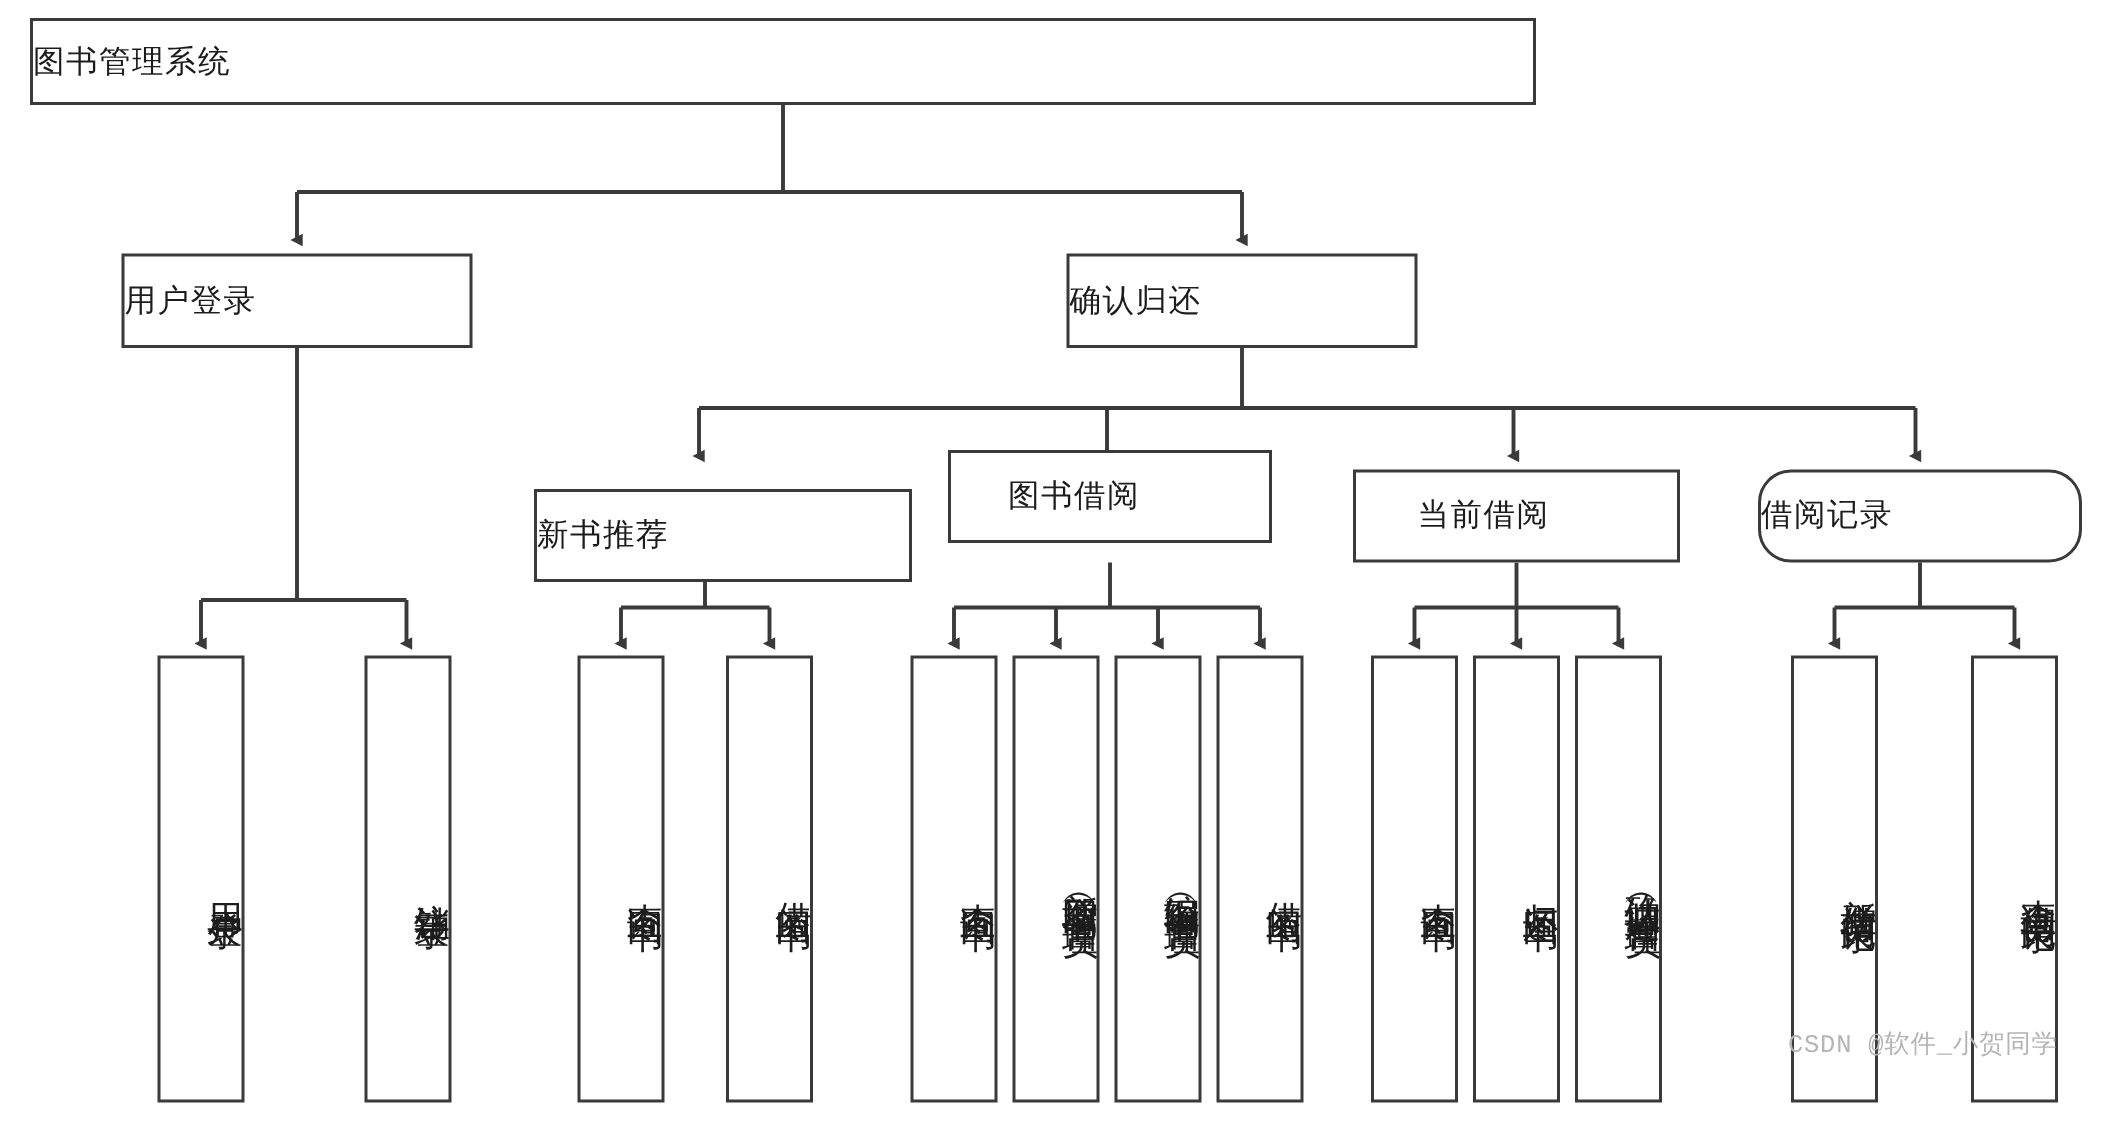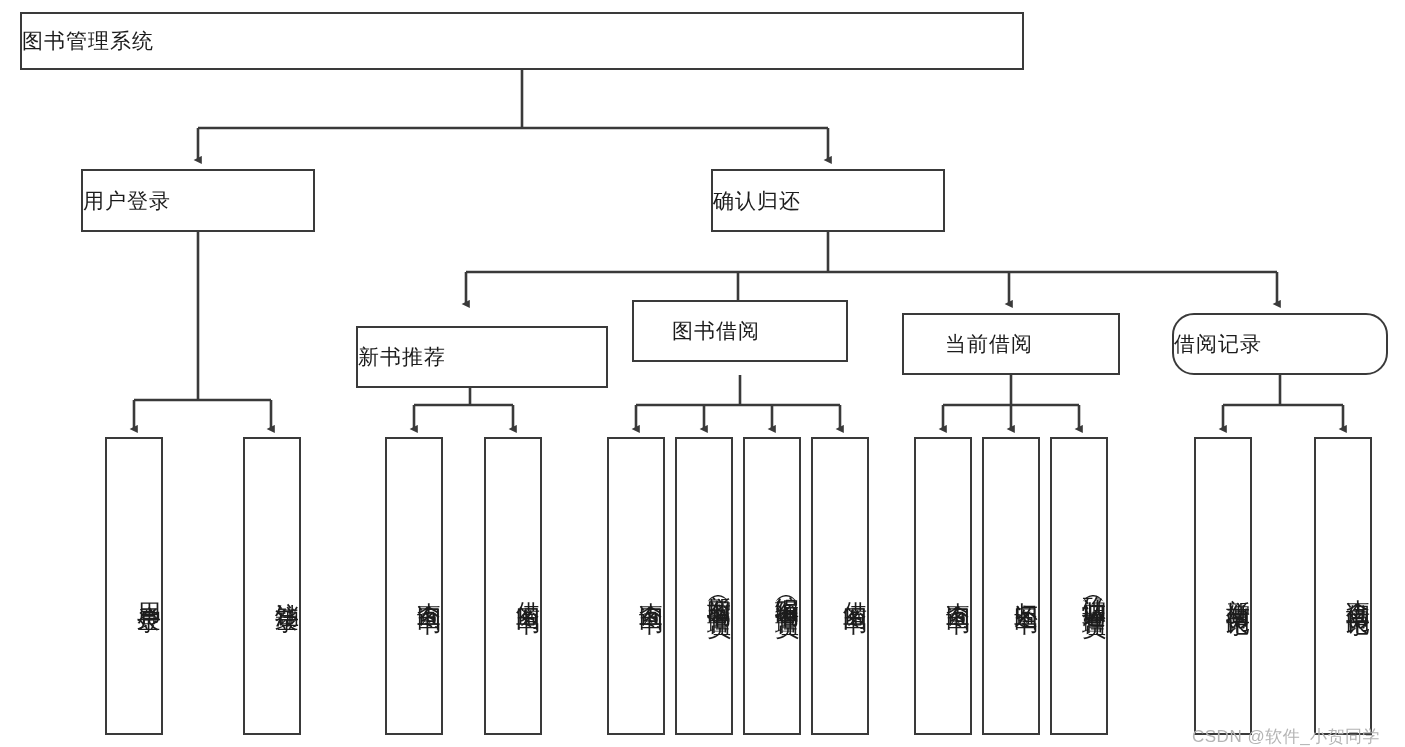--- a/index.html
+++ b/index.html
@@ -193,15 +193,15 @@
   </div>
 
   <div class="node node-v" style="left:1194px; top:437px; width:58px; height:298px;">
     <span>新增借阅记录</span>
   </div>
 
   <div class="node node-v" style="left:1314px; top:437px; width:58px; height:298px;">
     <span>查询借阅记录</span>
   </div>
 
-  <div class="watermark" style="left:1192px; top:725px;">CSDN @软件_小贺同学</div>
+  <div class="watermark" style="left:1192px; top:684px;font-family:Liberation Mono, monospace;">CSDN @软件_小贺同学</div>
 
 </div>
 
 </body></html>

